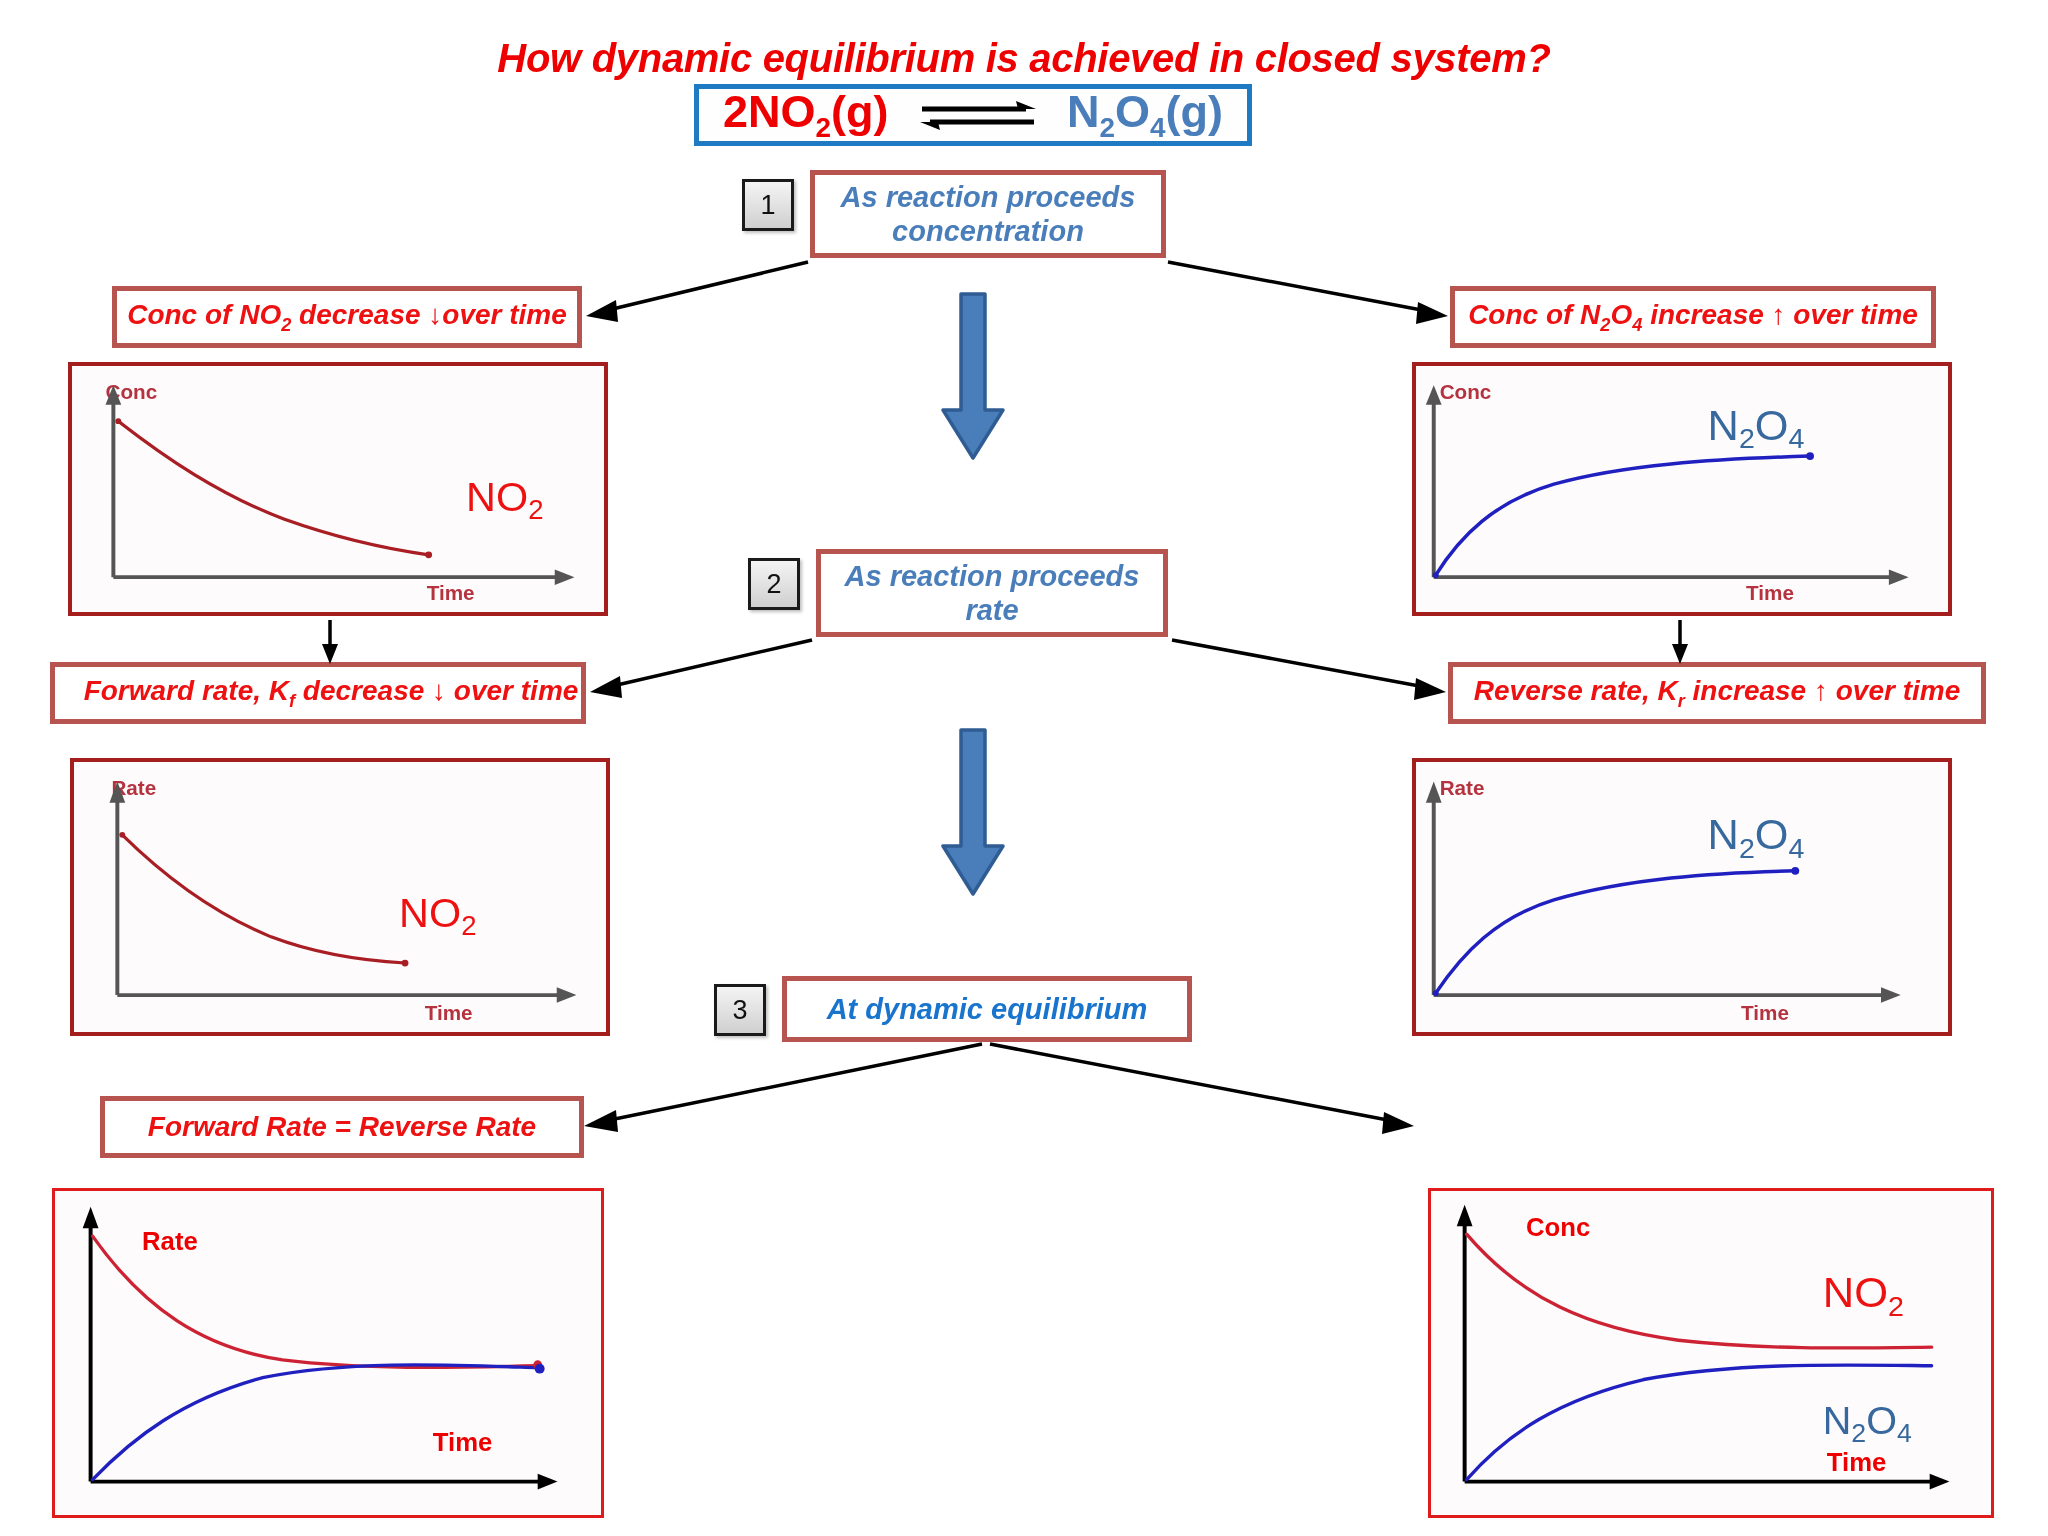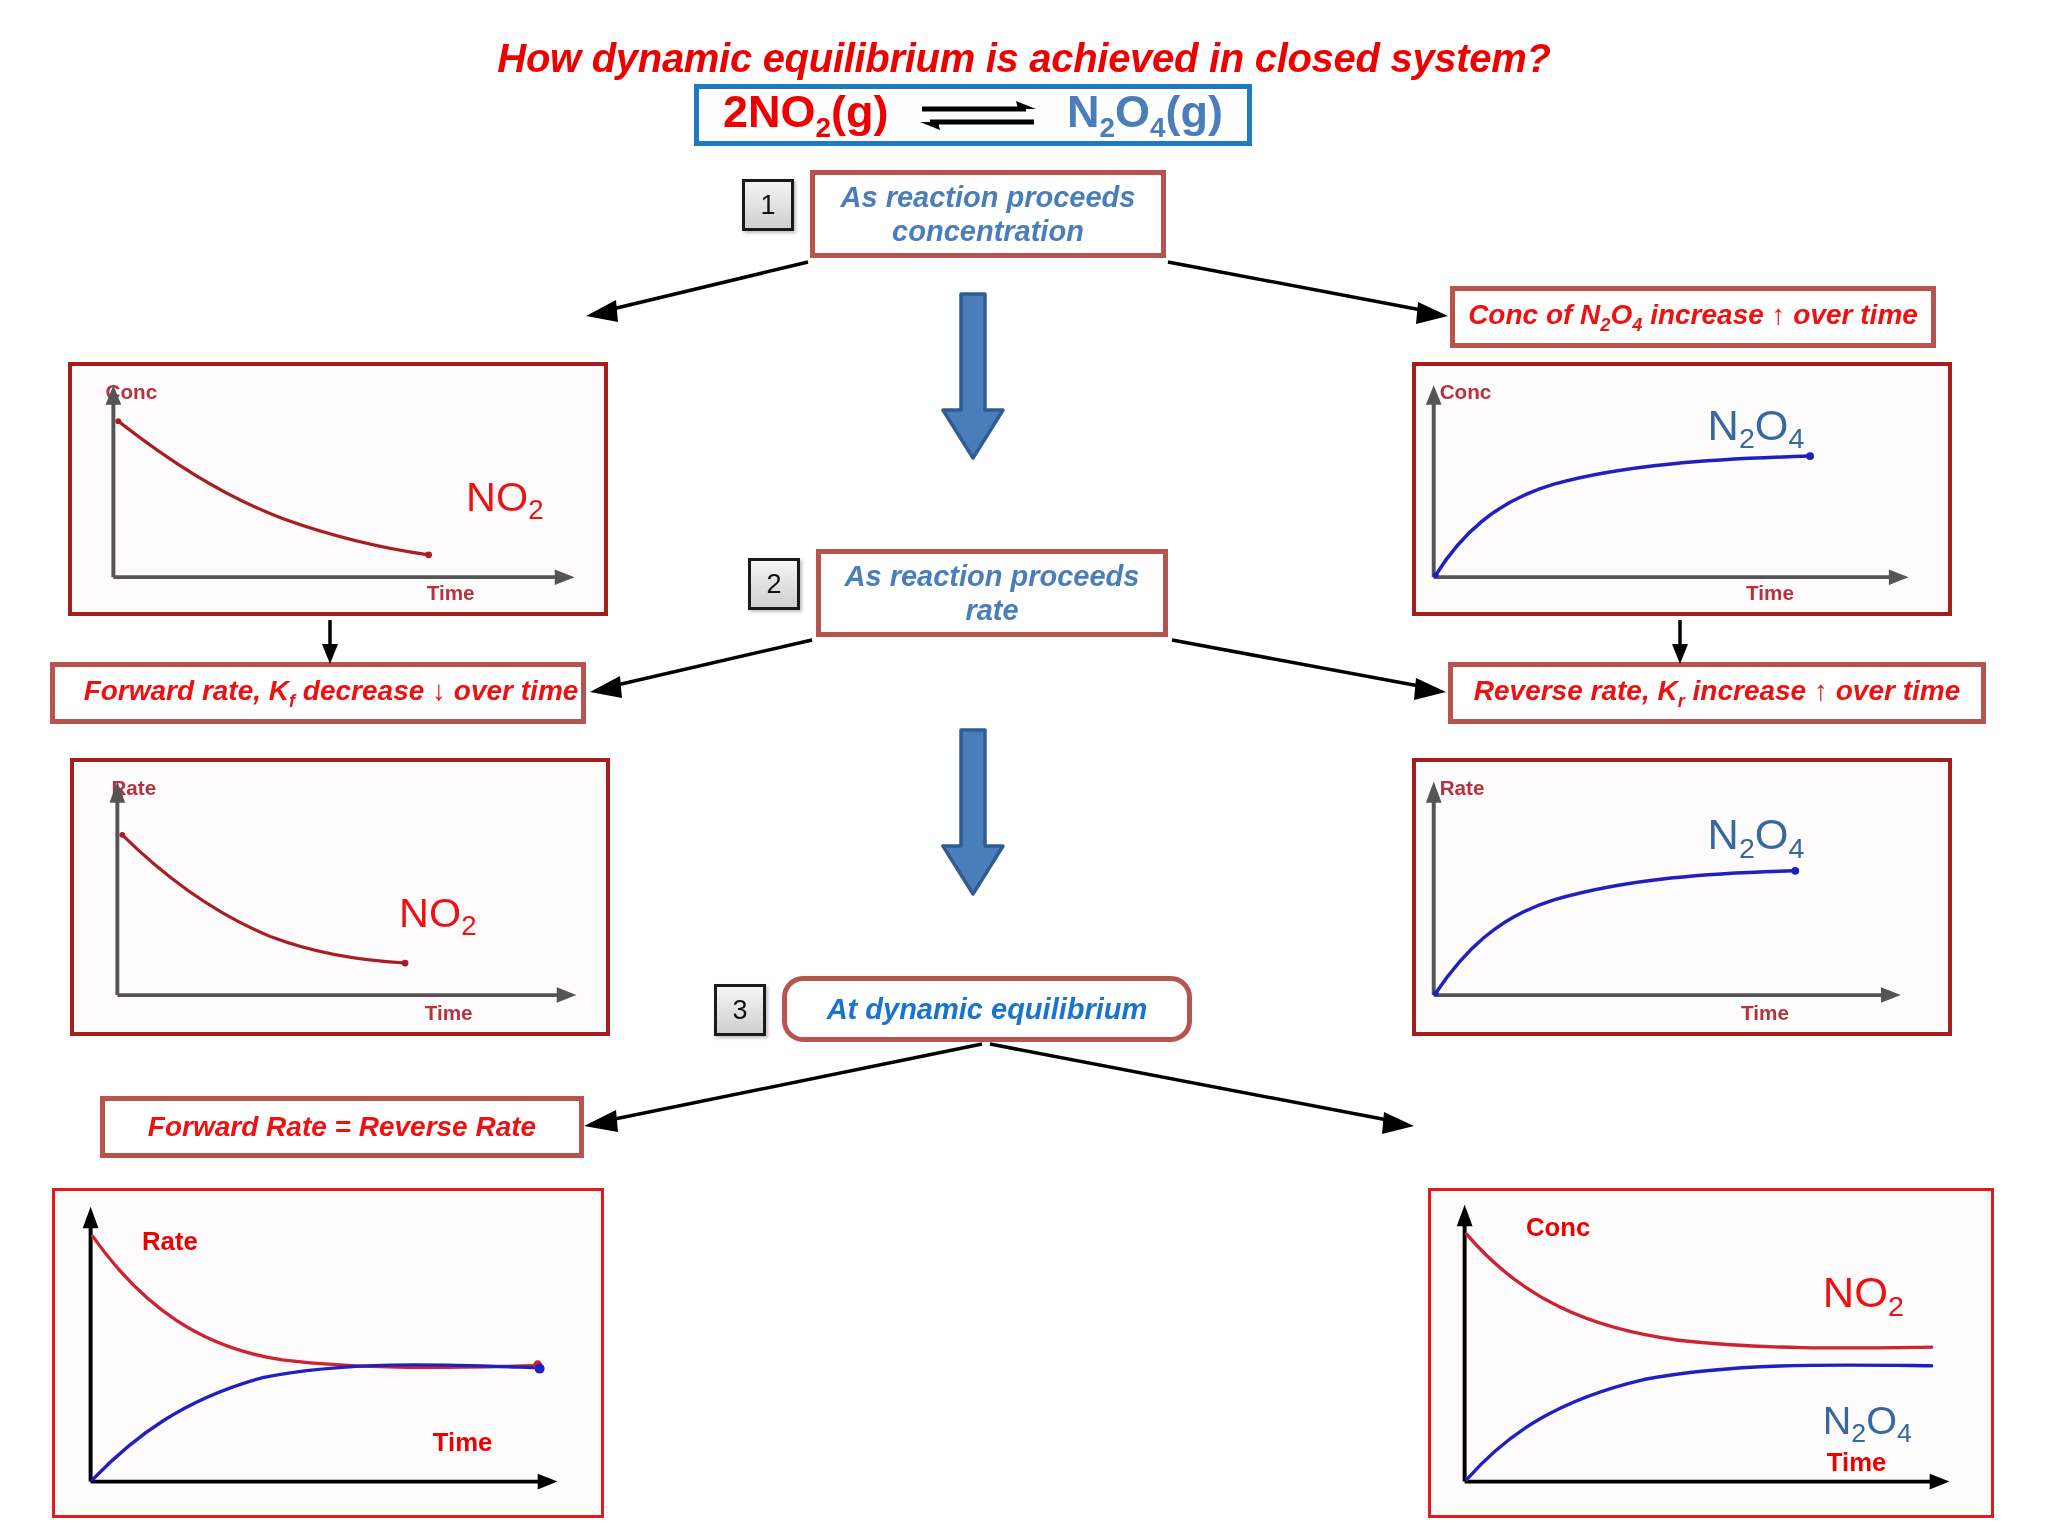--- a/index.html
+++ b/index.html
@@ -65,21 +65,21 @@
     background: #ffffff;
     display: flex; align-items: center; justify-content: center;
     text-align: center;
     box-sizing: border-box;
     font-style: italic; font-weight: bold;
     color: #4a7ebb;
     font-size: 29px;
     line-height: 1.18;
     padding: 4px 10px;
   }
-  .step-box.bright { color: #1874cd; border-radius: 21px; }
+  .step-box.bright { color: #1874cd; }
 
   
   .stmt-box {
     border: 5px solid #b85450;
     background: #ffffff;
     display: flex; align-items: center; justify-content: center;
     text-align: center;
     box-sizing: border-box;
     font-style: italic; font-weight: bold;
     color: #ee1111;
@@ -128,20 +128,23 @@
   </div>
 
   <div class="abs step-chip" style="left:742px; top:179px;">1</div>
   <div class="abs step-box" style="left:810px; top:170px; width:356px; height:88px;">
     <div>
       <span>As reaction proceeds</span><br>
       <span>concentration</span>
     </div>
   </div>
 
+  <div class="abs stmt-box" style="left:112px; top:286px; width:470px; height:62px;">
+    <span>Conc of NO<sub>2</sub> decrease&nbsp;↓over time</span>
+  </div>
   <div class="abs stmt-box" style="left:1450px; top:286px; width:486px; height:62px;">
     <span>Conc of N<sub>2</sub>O<sub>4</sub> increase ↑ over time</span>
   </div>
 
   <div class="abs chart-frame" style="left:68px; top:362px; width:540px; height:254px;">
     <svg viewBox="0 0 540 254" preserveAspectRatio="none">
       <text class="ax-lbl maroon" x="34" y="34">Conc</text>
       <line x1="42" y1="32" x2="42" y2="218" stroke="#555" stroke-width="4"></line>
       <polygon points="42,20 34,40 50,40" fill="#555"></polygon>
       <line x1="42" y1="218" x2="498" y2="218" stroke="#555" stroke-width="4"></line>

